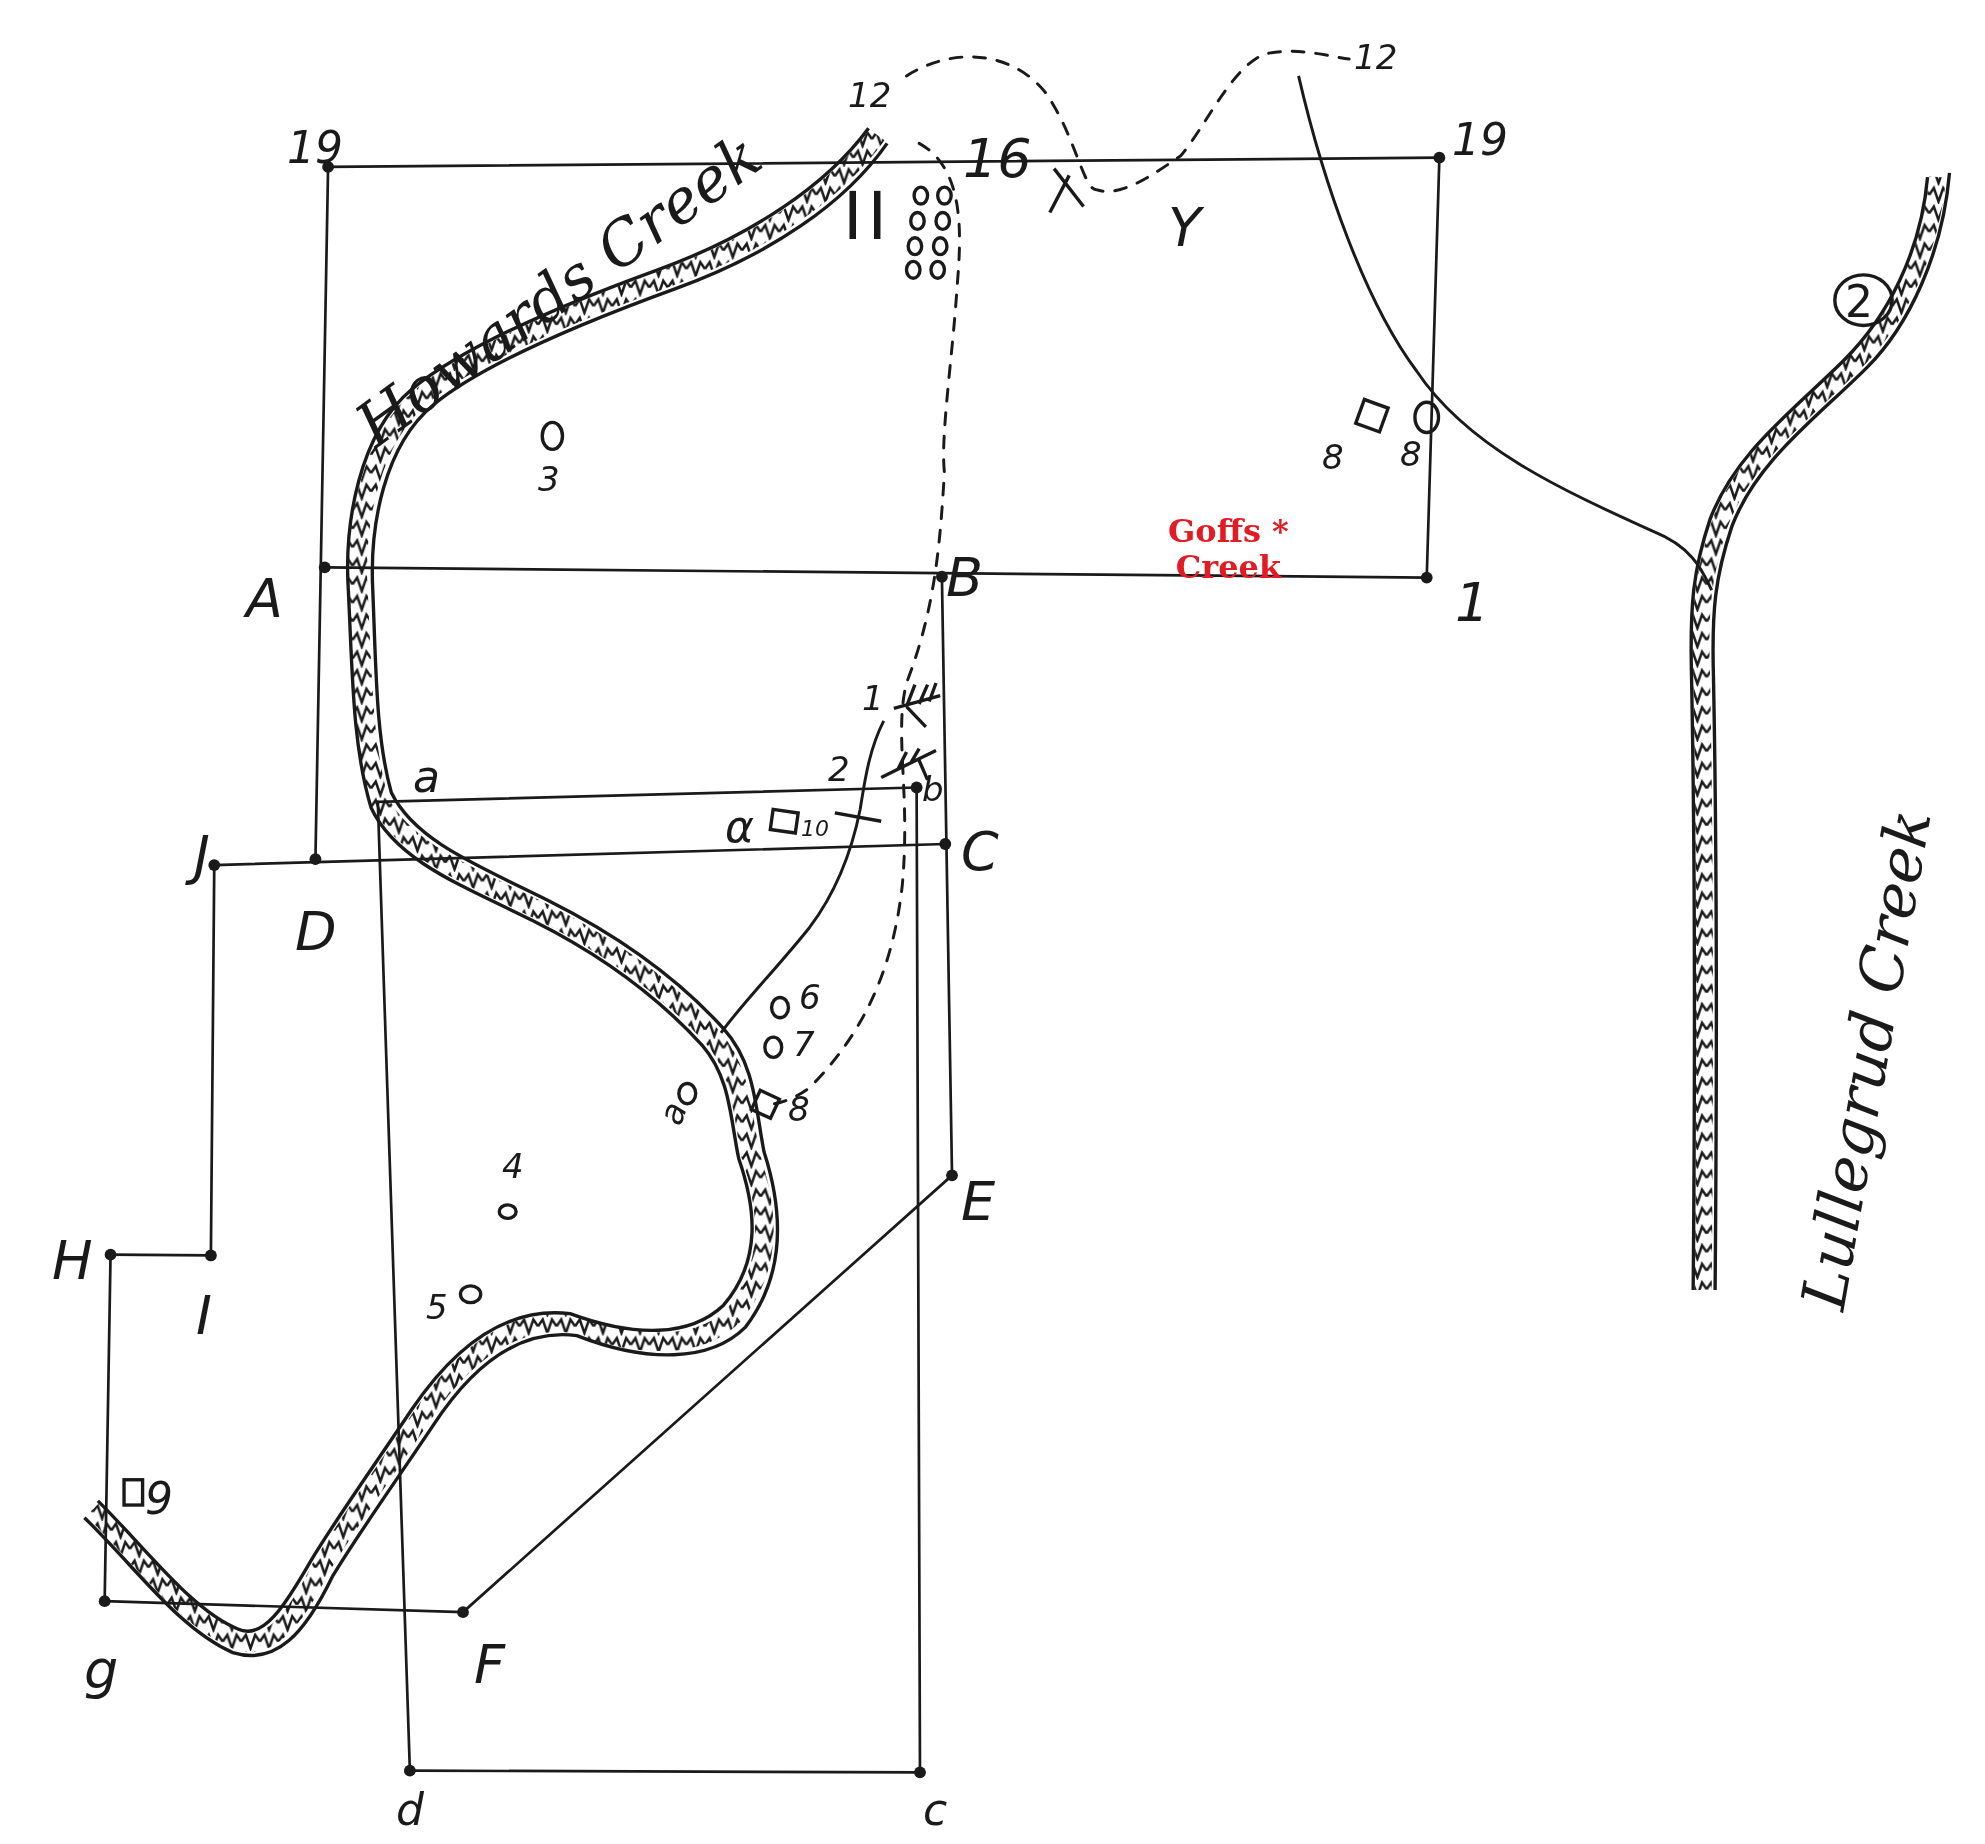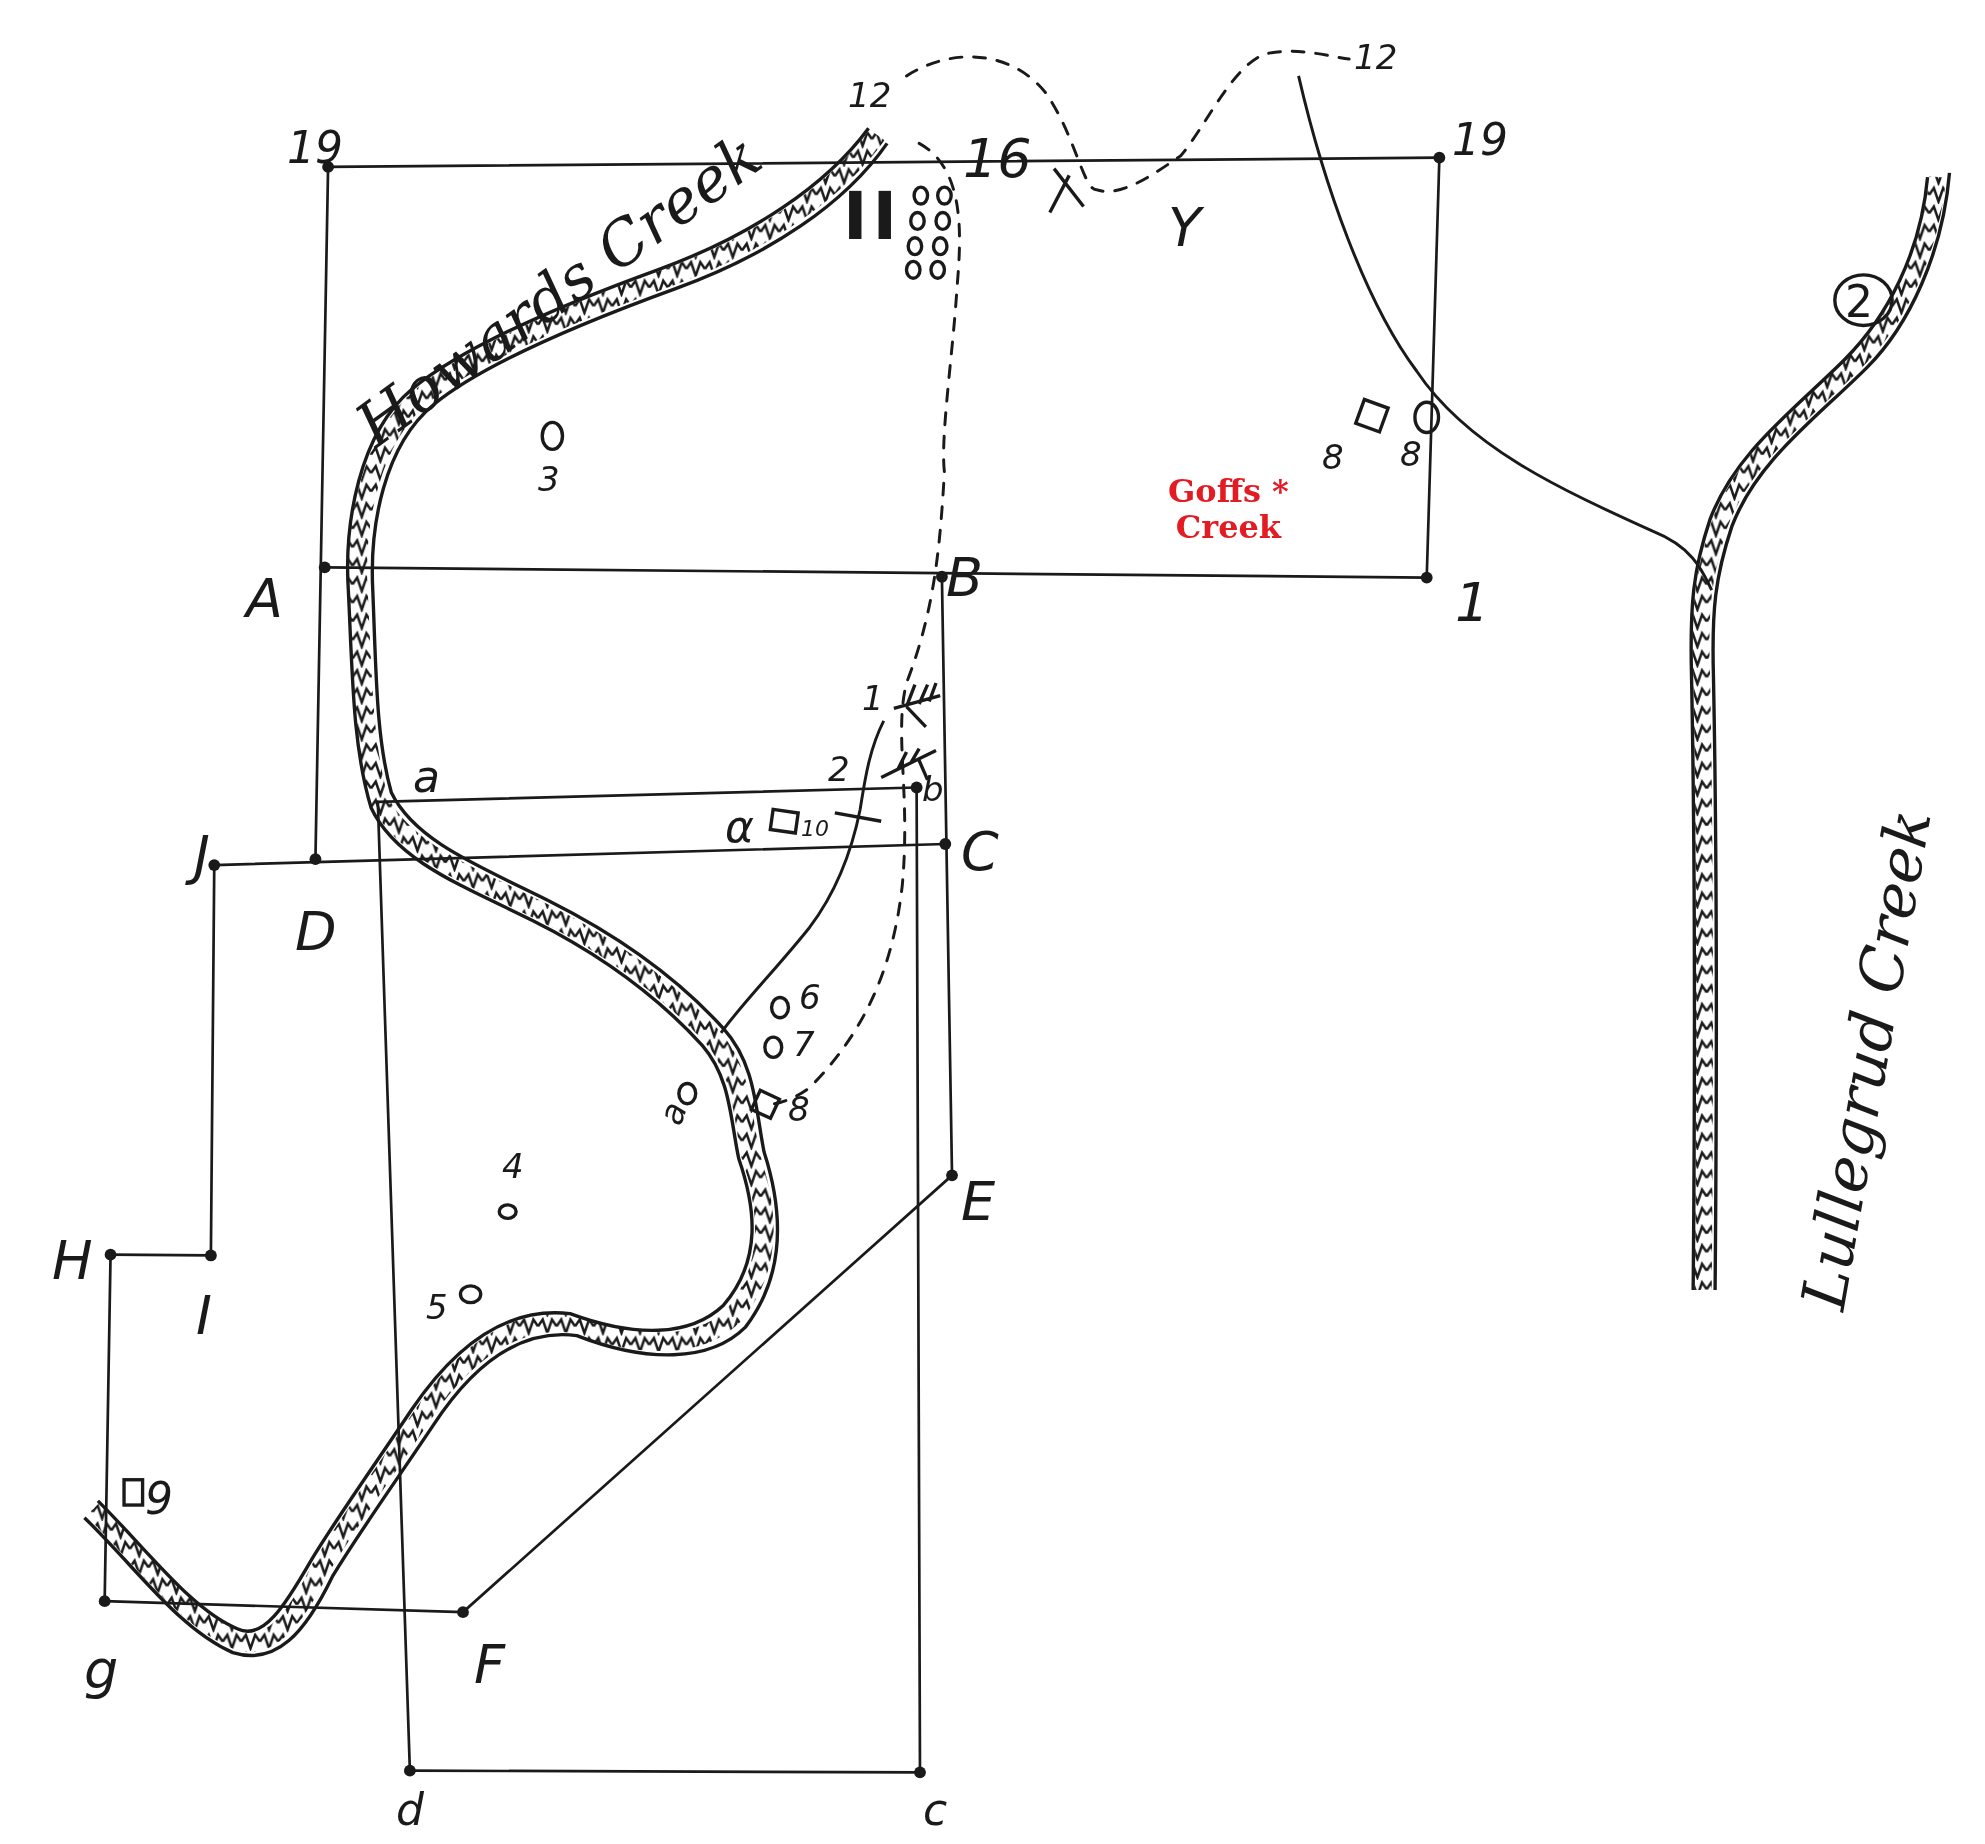--- a/index.html
+++ b/index.html
@@ -3,21 +3,21 @@
 <meta charset="utf-8">
 <style>
   html, body { margin: 0; padding: 0; background: #ffffff; }
   body { width: 1985px; height: 1844px; position: relative; overflow: hidden; font-family: "DejaVu Serif", serif; }
   #map { position: absolute; left: 0; top: 0; width: 1985px; height: 1844px; }
   .lbl { position: absolute; color: #1a1a1a; font-family: "DejaVu Sans", sans-serif; font-style: italic; line-height: 1; white-space: nowrap; }
   .lbl-lg { font-size: 54px; margin-top: 32px; }
   .lbl-md { font-size: 44px; }
   .lbl-sm { font-size: 34px; }
   .creek-label { position: absolute; font-family: "DejaVu Serif", serif; font-style: italic; font-size: 61px; color: #1a1a1a; white-space: nowrap; transform-origin: left center; }
-  .goffs { position: absolute; color: #e31b23; font-family: "DejaVu Serif", serif; font-weight: bold; font-size: 32px; line-height: 1.12; text-align: center; }
+  .goffs { position: absolute; color: #e31b23; font-family: "DejaVu Serif", serif; font-weight: bold; font-size: 32px; line-height: 1.12; text-align: center; margin-top: 40px; }
 </style>
 </head>
 <body>
 
 <svg id="map" viewBox="0 0 2354 2187" xmlns="http://www.w3.org/2000/svg">
   <defs>
     <pattern id="zig" width="22" height="22" patternUnits="userSpaceOnUse">
       <path d="M0 11 L5.5 3 L11 19 L16.5 3 L22 11" fill="none" stroke="#1a1a1a" stroke-width="3"></path>
     </pattern>
   </defs>
@@ -133,21 +133,21 @@
 <div class="lbl lbl-lg" style="left:196px;top:1257px;">I</div>
 <div class="lbl lbl-lg" style="left:84px;top:1611px;">g</div>
 <div class="lbl lbl-lg" style="left:474px;top:1606px;">F</div>
 <div class="lbl lbl-md" style="left:396px;top:1788px;">d</div>
 <div class="lbl lbl-md" style="left:923px;top:1788px;">c</div>
 
 <div class="lbl lbl-sm" style="left:848px;top:78px;">12</div>
 <div class="lbl lbl-sm" style="left:1354px;top:40px;">12</div>
 <div class="lbl lbl-lg" style="left:963px;top:100px;">16</div>
 <div class="lbl lbl-lg" style="left:1168px;top:169px;">Y</div>
-<div class="lbl" style="left:843px;top:184px;font-size:66px;font-style:normal;font-weight:bold;letter-spacing:5px;">II</div>
+<div class="lbl" style="left:843px;top:184px;font-size:66px;font-style:normal;font-weight:normal;letter-spacing:5px;">II</div>
 
 <div class="lbl lbl-sm" style="left:538px;top:462px;">3</div>
 <div class="lbl lbl-sm" style="left:1322px;top:440px;">8</div>
 <div class="lbl lbl-sm" style="left:1400px;top:437px;">8</div>
 <div class="lbl lbl-md" style="left:1845px;top:280px;font-style:normal;">2</div>
 <div class="lbl lbl-sm" style="left:862px;top:681px;">1</div>
 <div class="lbl lbl-sm" style="left:828px;top:752px;">2</div>
 <div class="lbl lbl-md" style="left:725px;top:805px;">α</div>
 <div class="lbl" style="left:801px;top:818px;font-size:22px;text-align:right;">10</div>
 <div class="lbl lbl-sm" style="left:799px;top:980px;">6</div>

